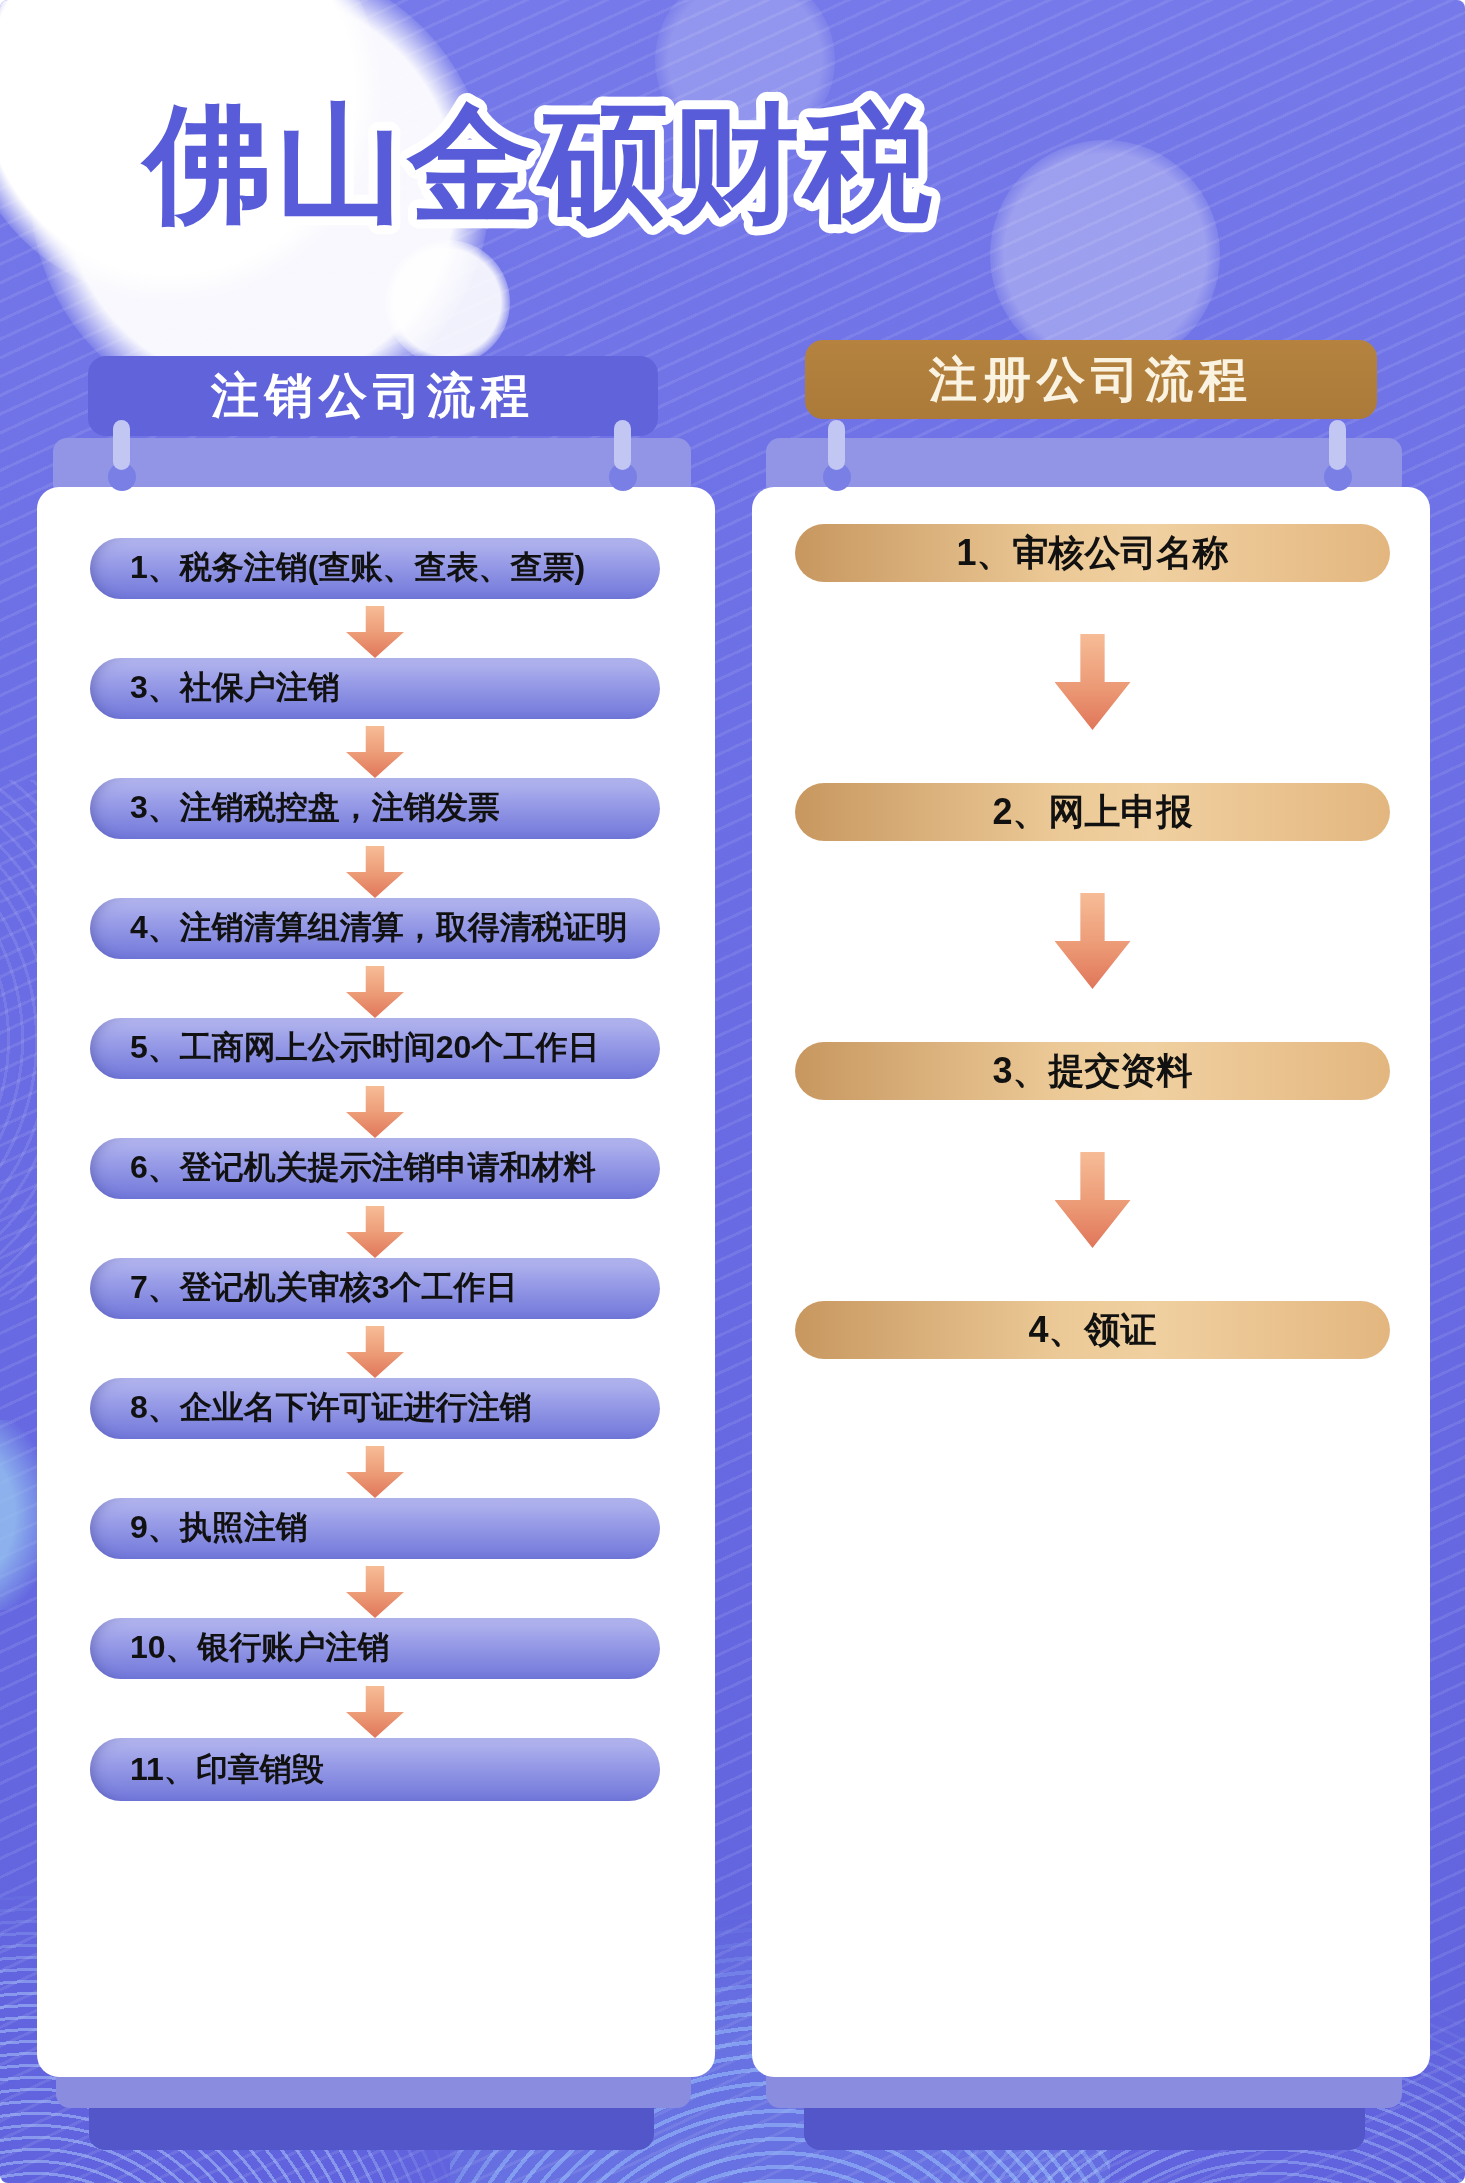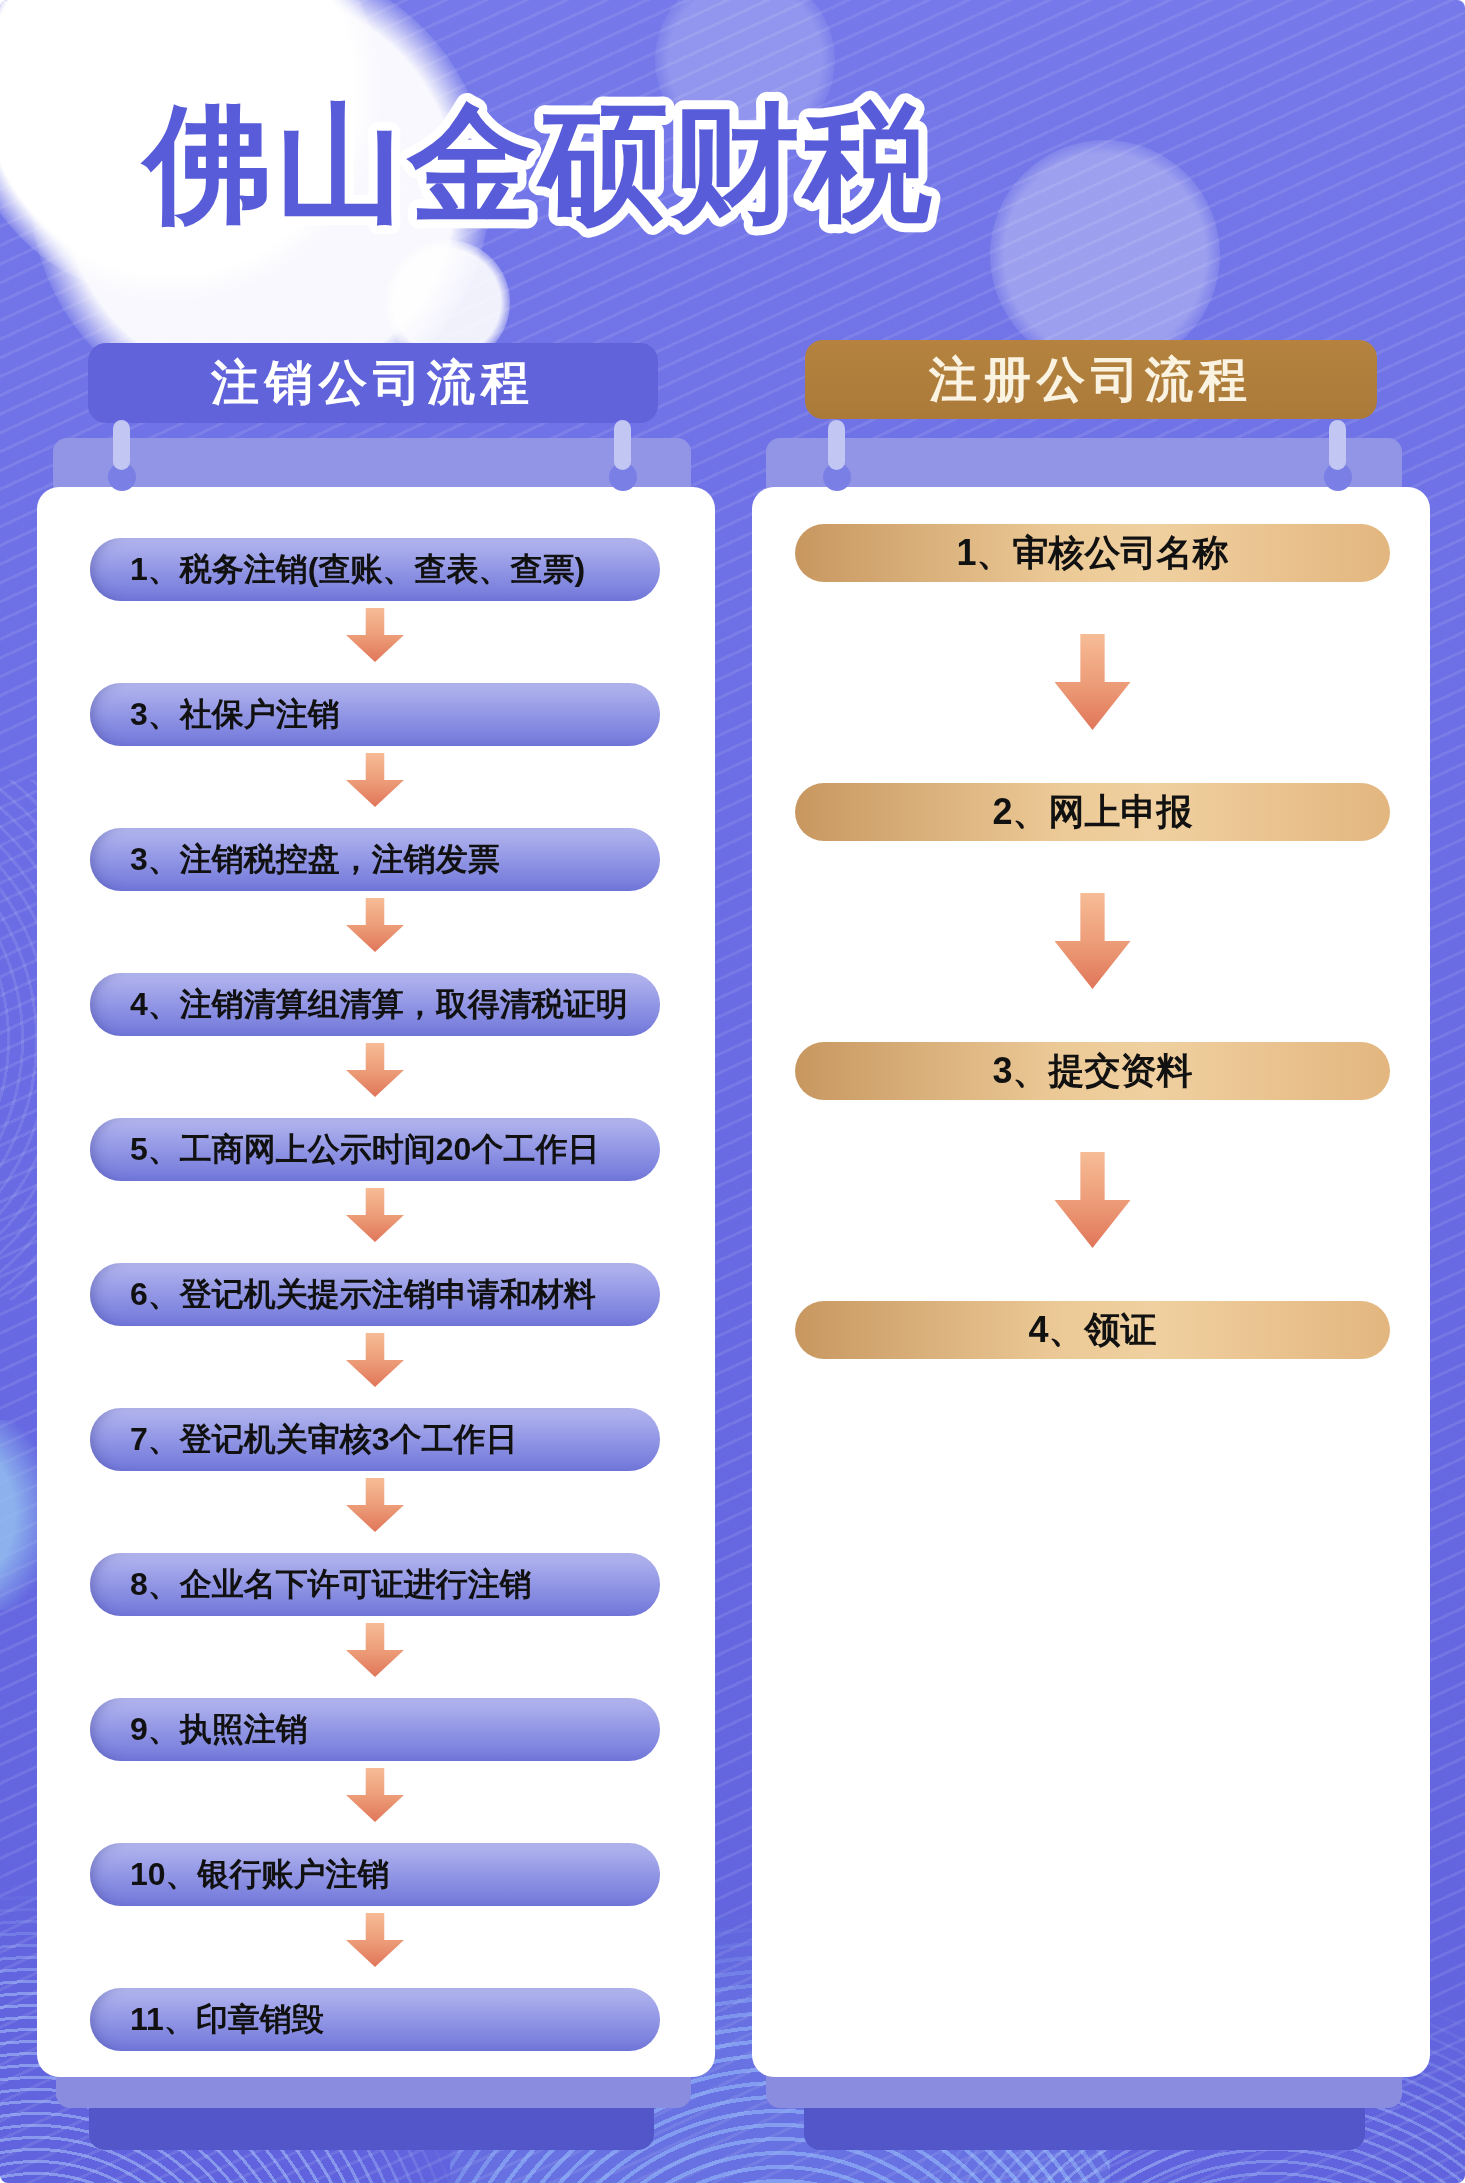--- a/index.html
+++ b/index.html
@@ -36,21 +36,21 @@
     background:repeating-radial-gradient(circle at 0% 50%, rgba(255,255,255,0) 0 11px, rgba(255,255,255,0.10) 11px 14px);}
   .patch-l{left:-70px;top:1420px;width:140px;height:190px;
     background:radial-gradient(circle at 0% 50%, rgba(150,195,240,0.8) 0 50%, rgba(150,195,240,0) 75%);}
 
   
   .title-svg{position:absolute;left:0;top:40px;z-index:2;}
 
   
   .banner{position:absolute;z-index:3;display:flex;align-items:center;justify-content:center;
     border-radius:18px;font-weight:bold;font-size:48px;letter-spacing:6px;}
-  .banner-left{left:88px;top:343px;width:570px;height:80px;background:#6063da;color:#ffffff;}
+  .banner-left{left:88px;top:356px;width:570px;height:80px;background:#6063da;color:#ffffff;}
   .banner-right{left:805px;top:340px;width:572px;height:79px;background:linear-gradient(180deg,#b5833f,#ab7a39);color:#fbf3e2;}
 
   
   .pin{position:absolute;z-index:4;width:17px;top:420px;height:50px;border-radius:9px;background:#c2c6f3;}
   .pin-dot{position:absolute;z-index:3;width:28px;height:28px;border-radius:50%;top:463px;background:#7a7fe5;}
 
   
   .strip-top{position:absolute;z-index:1;height:60px;top:438px;border-radius:14px;background:#9295e5;}
   .strip-top.left{left:53px;width:638px;}
   .strip-top.right{left:766px;width:636px;}
@@ -62,21 +62,21 @@
   .strip-mid.right{left:766px;width:636px;}
   .strip-dark{position:absolute;z-index:0;top:2050px;height:100px;border-radius:16px;background:#5256c8;}
   .strip-dark.left{left:89px;width:565px;}
   .strip-dark.right{left:804px;width:561px;}
 
   
   .steps{position:absolute;z-index:5;display:flex;flex-direction:column;}
   .steps-left{left:90px;top:538px;width:570px;}
   .steps-right{left:795px;top:524px;width:595px;}
   .step-block{display:flex;flex-direction:column;align-items:center;}
-  .steps-left .step-block{height:145px;align-items:center;}
+  .steps-left .step-block{height:120px;align-items:center;}
   .steps-right .step-block{height:259px;}
   .pill{box-sizing:border-box;display:flex;align-items:center;width:100%;
     font-weight:bold;color:#111111;}
   .pill-blue{height:63px;border-radius:31px;padding-left:40px;font-size:32px;
     background:linear-gradient(180deg,#b4b7ee 0%,#9599e6 45%,#7177da 100%);
     box-shadow:inset 10px 0 14px -8px rgba(55,58,140,0.45);}
   .pill-gold{height:58px;border-radius:29px;justify-content:center;font-size:36px;
     background:linear-gradient(90deg,#c89760 0%,#ecca97 45%,#f0d0a0 60%,#e3b67f 100%);}
   .arrow{clip-path:polygon(34% 0,66% 0,66% 50%,100% 50%,50% 100%,0 50%,34% 50%);
     background:linear-gradient(180deg,#f6bc96 0%,#ec9a76 55%,#e0765a 100%);}

